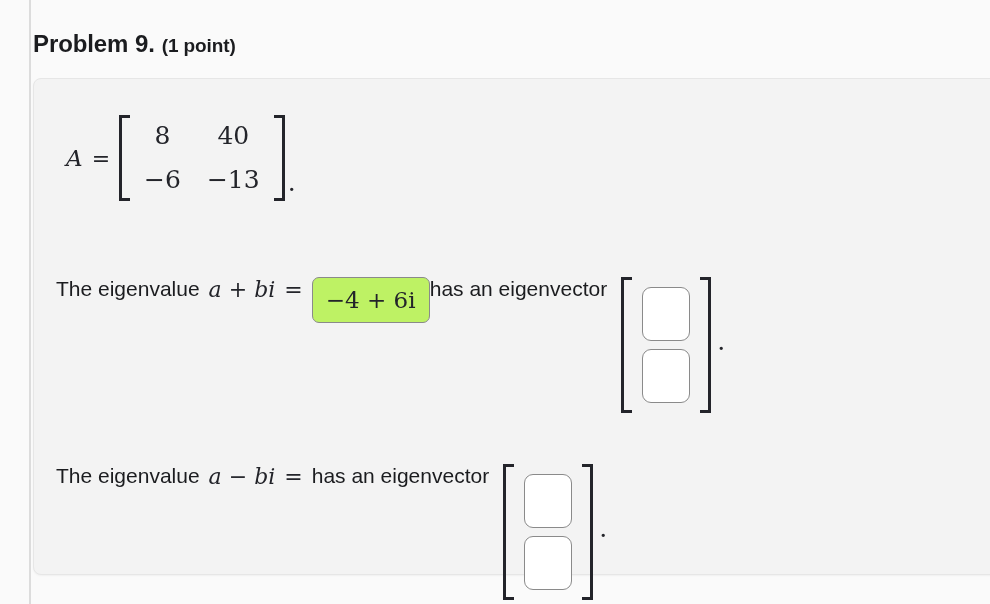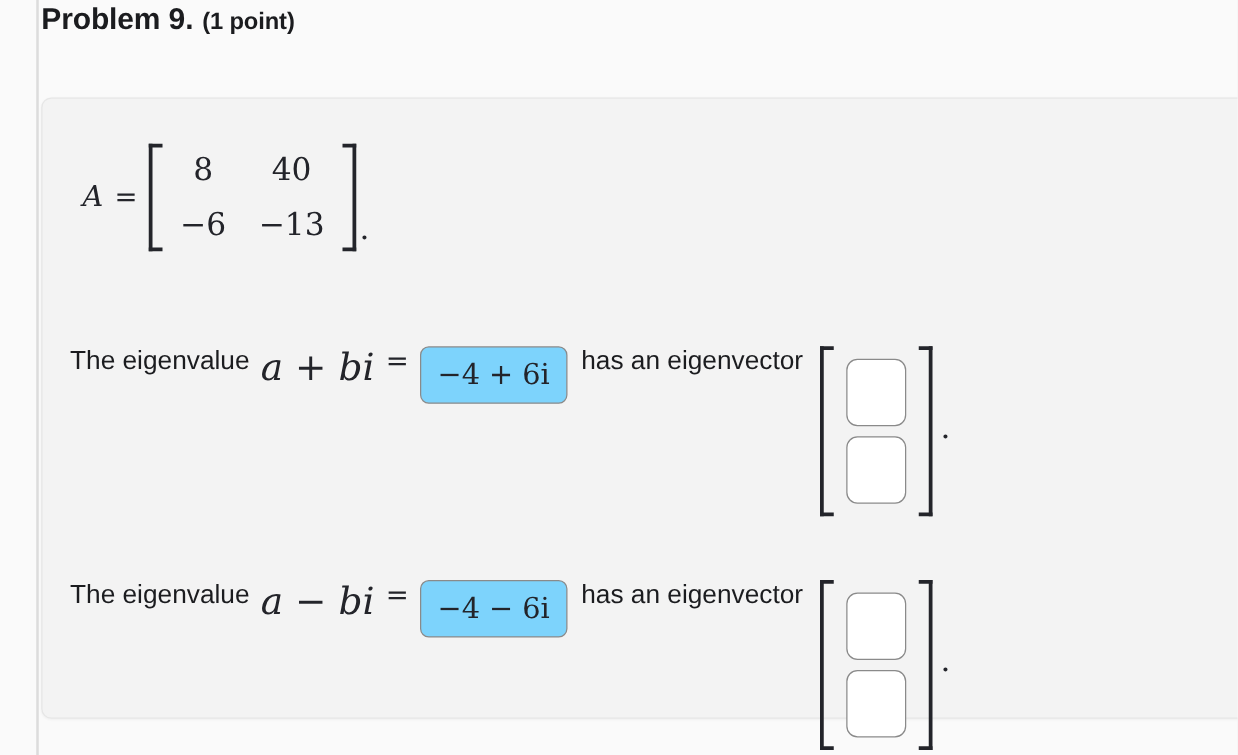--- a/index.html
+++ b/index.html
@@ -30,21 +30,21 @@
     position: absolute;
     left: 0;
     top: 0;
     width: 990px;
   }
 
   
   .problem-header {
     position: absolute;
     left: 33px;
-    top: 2px;
+    top: 30px;
     font-size: 24px;
     font-weight: 700;
     letter-spacing: -0.1px;
     color: #1b1c1f;
     white-space: nowrap;
   }
   .problem-header .points {
     font-size: 19px;
     font-weight: 700;
     margin-left: 7px;
@@ -157,52 +157,52 @@
     align-items: flex-start;
     white-space: nowrap;
   }
   .row-eigen.first  { top: 198px; }
   .row-eigen.second { top: 385px; }
 
   .row-eigen .label {
     font-size: 21px;
   }
   .row-eigen .sym {
-    font-size: 30px;
+    font-size: 22px;
     margin-left: 9px;
   }
   .row-eigen .eqsym {
     font-size: 22px;
     margin: 0 9px;
     font-family: "DejaVu Serif", "Liberation Serif", serif;
     font-style: normal;
     color: #23242a;
   }
 
   .answer-box {
     display: inline-flex;
     align-items: center;
     justify-content: center;
     min-width: 118px;
     height: 46px;
     padding: 0 12px;
     box-sizing: border-box;
-    background: #7dd3fc;
+    background: #bef264;
     border: 1.6px solid #8a8a8a;
     border-radius: 7px;
     font-family: "DejaVu Serif", "Liberation Serif", serif;
     font-style: normal;
     font-size: 23px;
     color: #23242a;
     cursor: text;
   }
 
   .row-eigen .after {
     font-size: 21px;
-    margin-left: 11px;
+    margin-left: 0;
   }
 
   
   .vector-wrap {
     display: inline-flex;
     align-items: center;
     margin-left: 14px;
   }
   .vector {
     display: inline-flex;
@@ -297,21 +297,20 @@
             </span>
         </span>
         <span class="period">.</span>
       </span>
     </div>
 
     <div class="row-eigen second">
       <span class="prose label">The eigenvalue</span>
       <span class="math sym">a − bi</span>
       <span class="eqsym">=</span>
-      <span class="answer-box">−4 − 6i</span>
       <span class="prose after">has an eigenvector</span>
 
       <span class="vector-wrap">
         <span class="vector">
           <span class="brk left">
               <i></i>
             </span>
           <span class="vector-grid">
             <input class="vec-input" type="text" value="" style="">
             <input class="vec-input" type="text" value="" style="">

